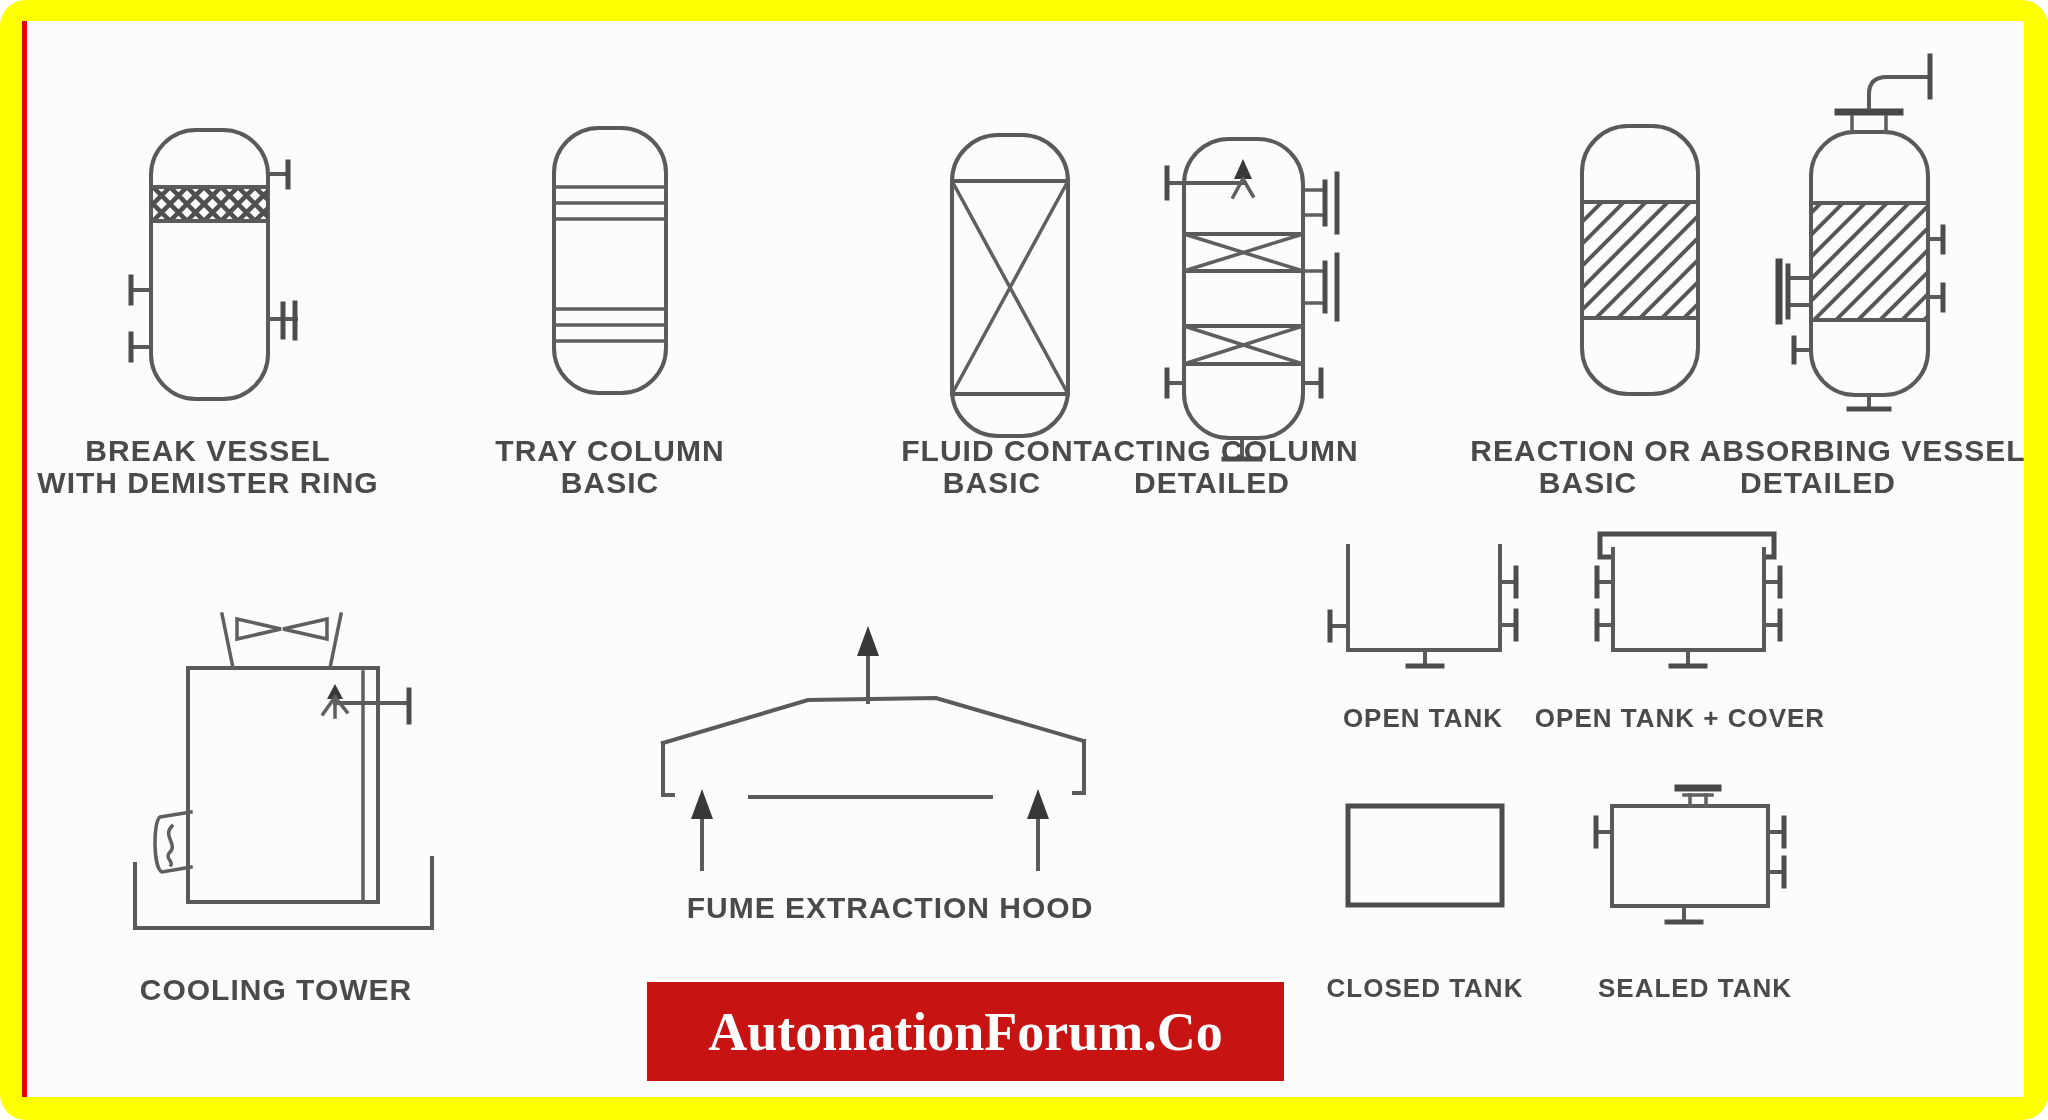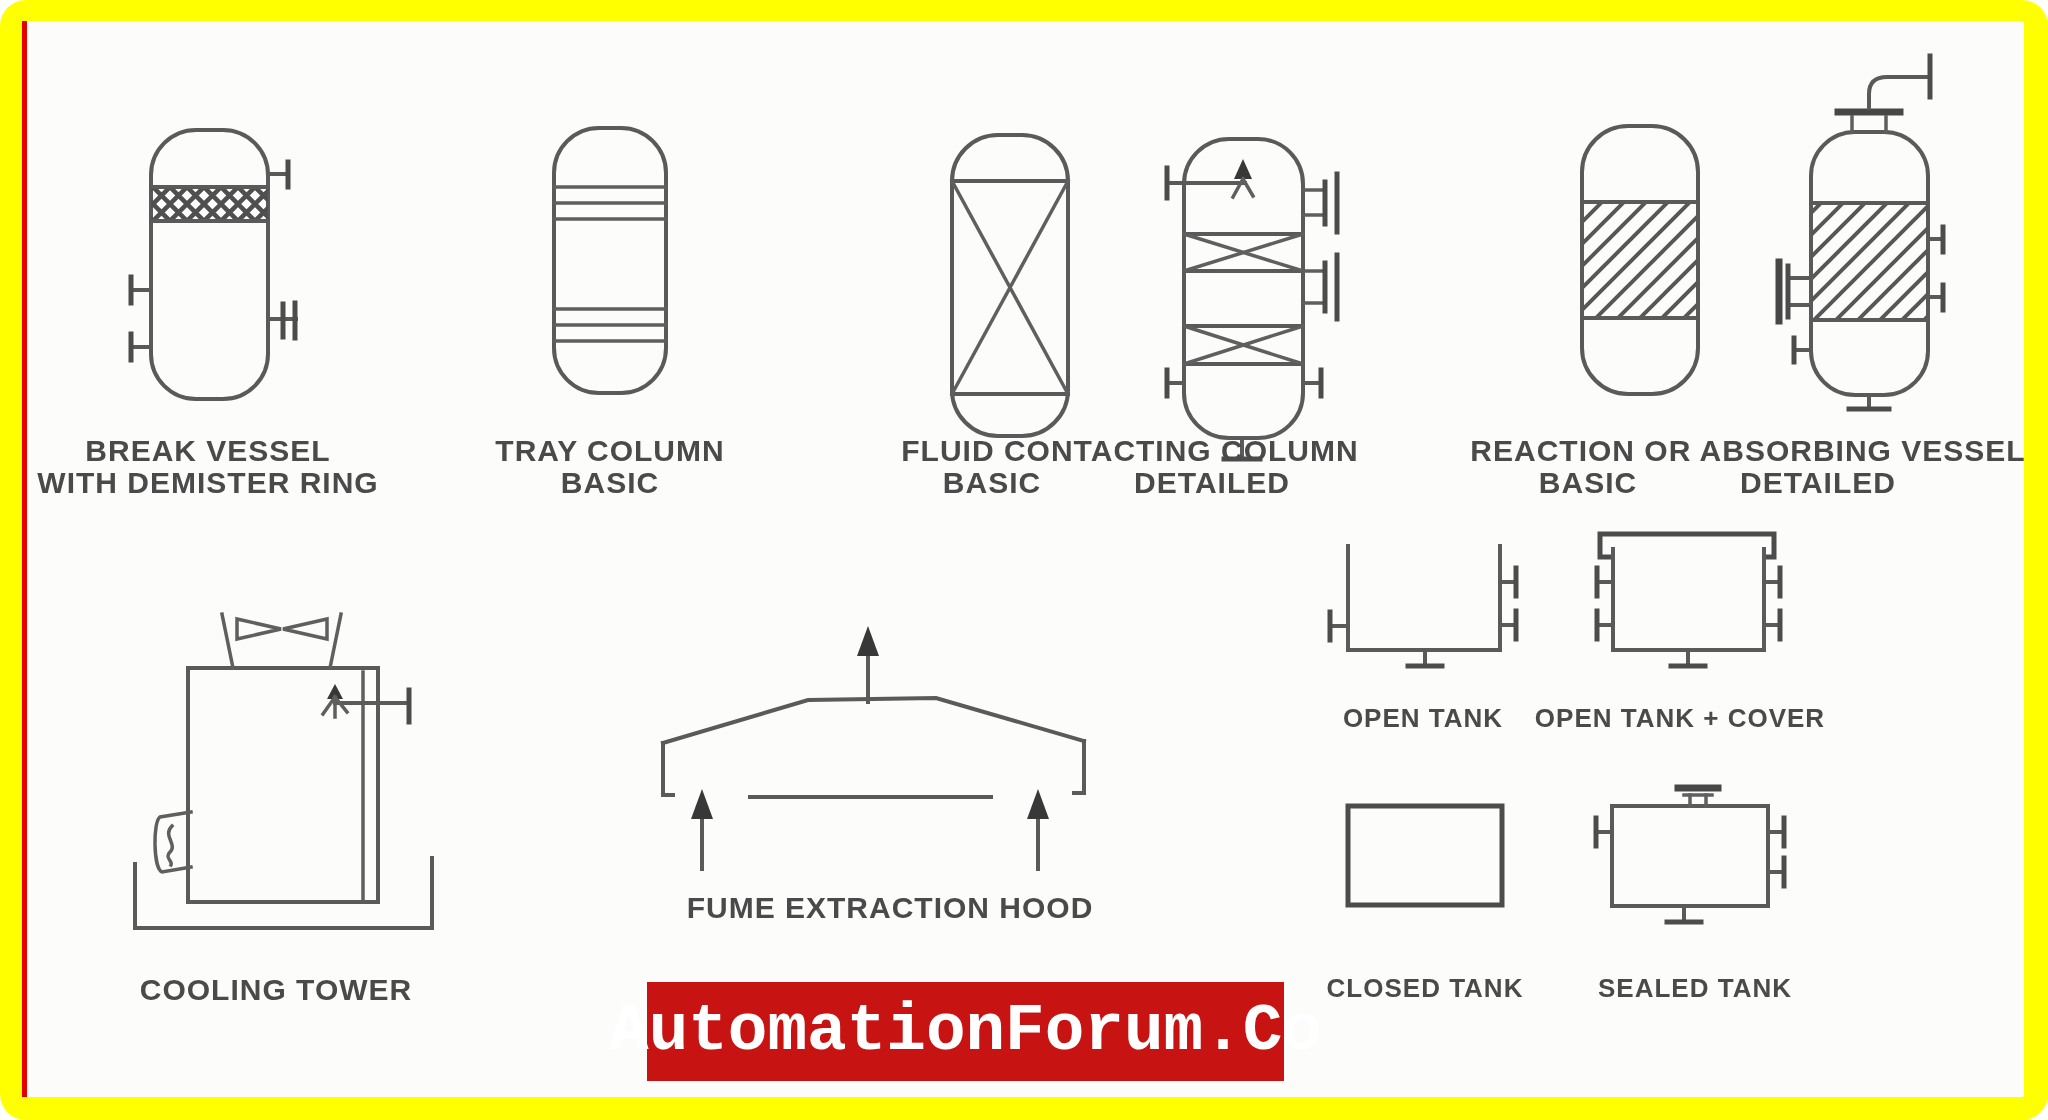--- a/index.html
+++ b/index.html
@@ -14,21 +14,21 @@
   svg .thin{stroke:#5f5f5f;stroke-width:3.5;fill:none;stroke-linecap:square;}
   svg .bar{stroke:#4c4c4c;stroke-width:5;fill:none;stroke-linecap:square;}
   svg .thick{stroke:#474747;stroke-width:7;fill:none;stroke-linecap:square;}
   svg .arrowhead{fill:#383838;stroke:none;}
   svg .lbl{font-family:"Liberation Sans", sans-serif;font-size:30px;font-weight:700;
            fill:#4a4a4a;letter-spacing:1px;text-anchor:middle;}
   svg .lbl-sm{font-family:"Liberation Sans", sans-serif;font-size:26px;font-weight:700;
            fill:#4a4a4a;letter-spacing:1px;text-anchor:middle;}
   .banner{position:absolute;left:647px;top:982px;width:637px;height:99px;background:#c81313;
           display:flex;align-items:center;justify-content:center;}
-  .banner span{font-family:Liberation Mono, monospace;font-weight:700;font-size:66px;
+  .banner span{font-family:Liberation Serif, serif;font-weight:700;font-size:54px;
                color:#ffffff;white-space:nowrap;}
 </style>
 </head>
 <body>
 
 <div class="frame"></div>
 <div class="accent-line"></div>
 
 <svg class="drawing" width="2048" height="1120" viewBox="0 0 2048 1120">
   <defs>

